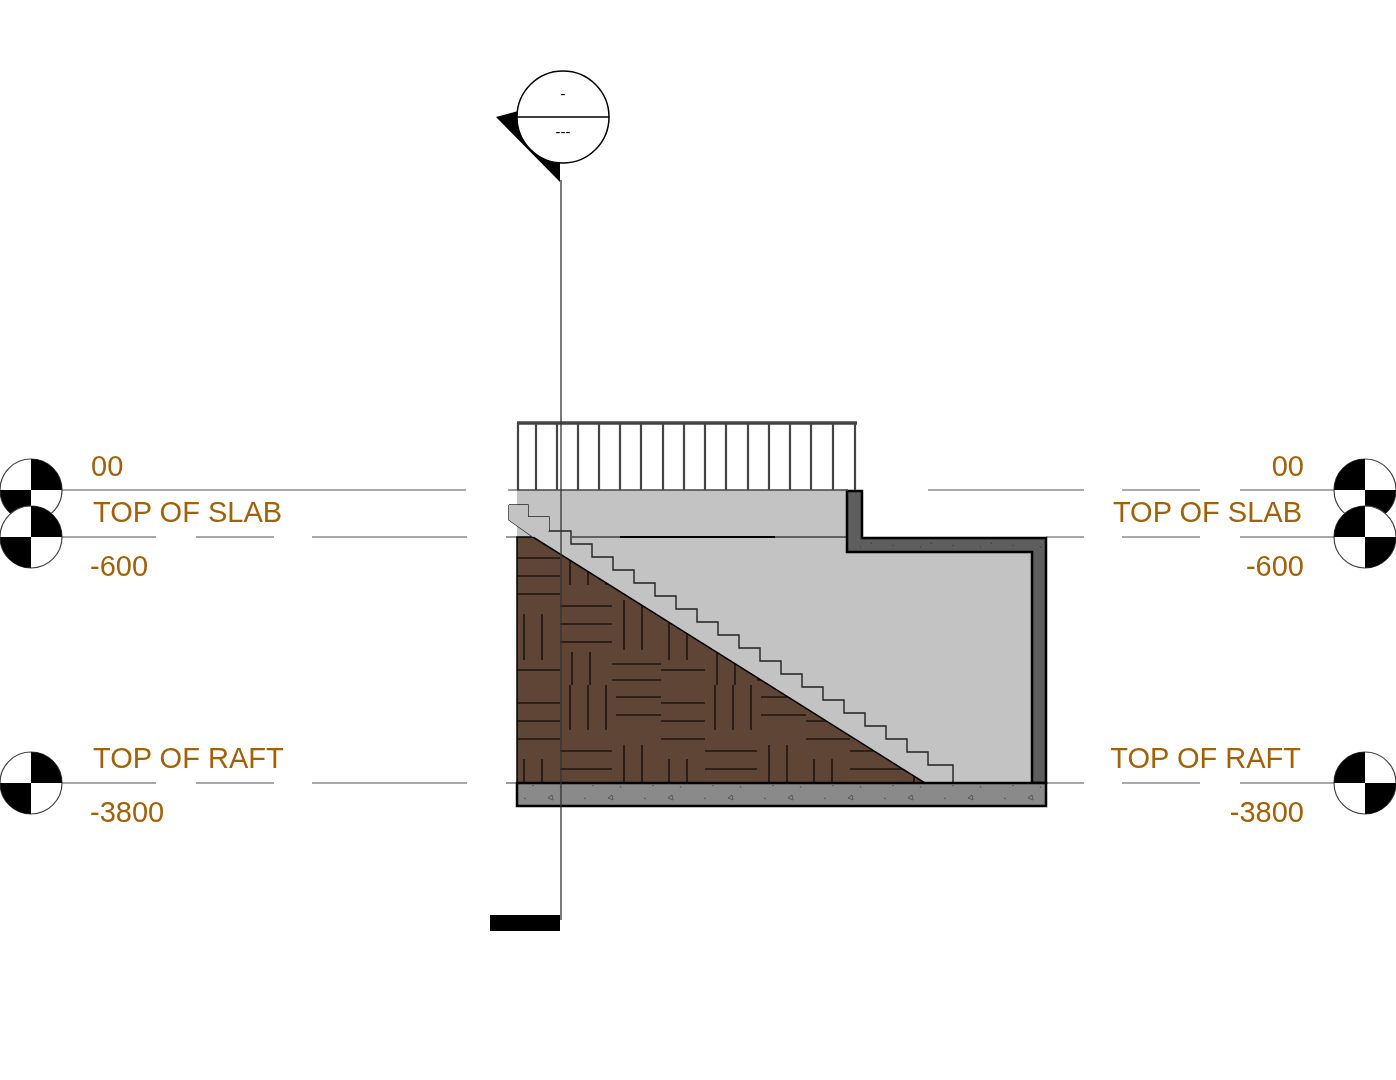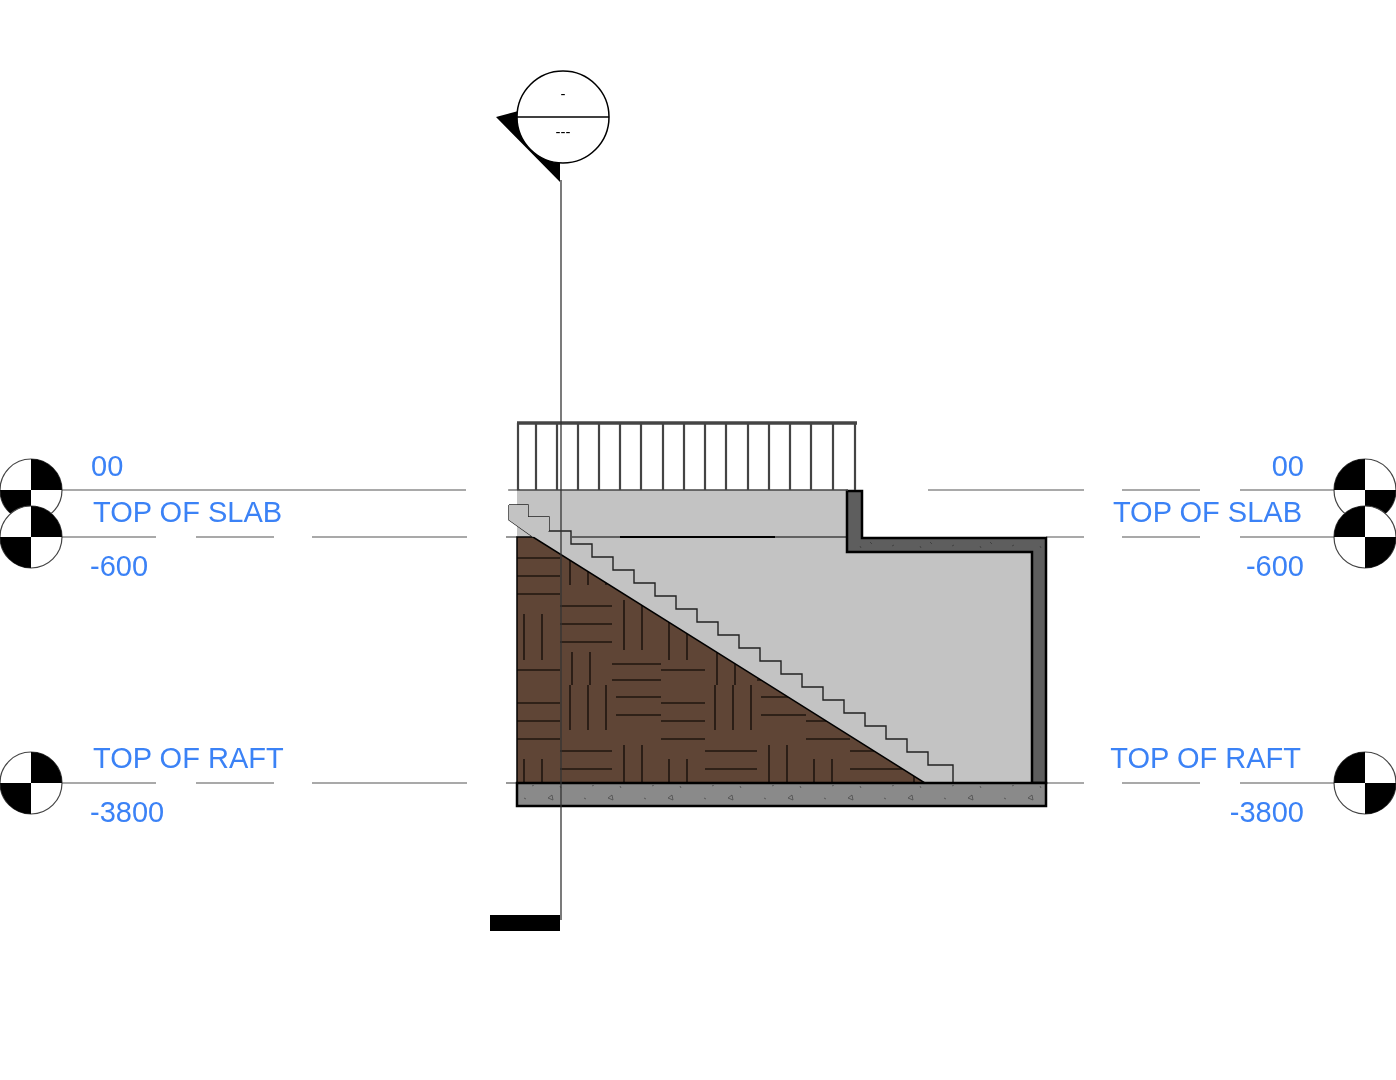--- a/index.html
+++ b/index.html
@@ -1,18 +1,18 @@
 <!DOCTYPE html>
 <html><head>
 <meta charset="utf-8">
 <style>
   html, body { margin: 0; padding: 0; background: #ffffff; }
   body { width: 1396px; height: 1080px; position: relative; overflow: hidden; font-family: "Liberation Sans", sans-serif; }
   #drawing { position: absolute; left: 0; top: 0; width: 1396px; height: 1080px; }
-  .lbl { position: absolute; font-family: "Liberation Sans", sans-serif; font-size: 29px; color: #3b82f6; line-height: 1; white-space: nowrap; }
+  .lbl { position: absolute; font-family: "Liberation Sans", sans-serif; font-size: 29px; color: #a16207; line-height: 1; white-space: nowrap; }
   .lbl.right { text-align: right; }
   .sec-txt { position: absolute; font-family: "Liberation Sans", sans-serif; font-size: 15px; color: #000; text-align: center; width: 40px; line-height: 1; }
 </style>
 </head>
 <body>
 
 <svg id="drawing" viewBox="0 0 1396 1080" xmlns="http://www.w3.org/2000/svg">
   <defs>
 
     <pattern id="soilHatch" x="516" y="540" width="145" height="145" patternUnits="userSpaceOnUse">

